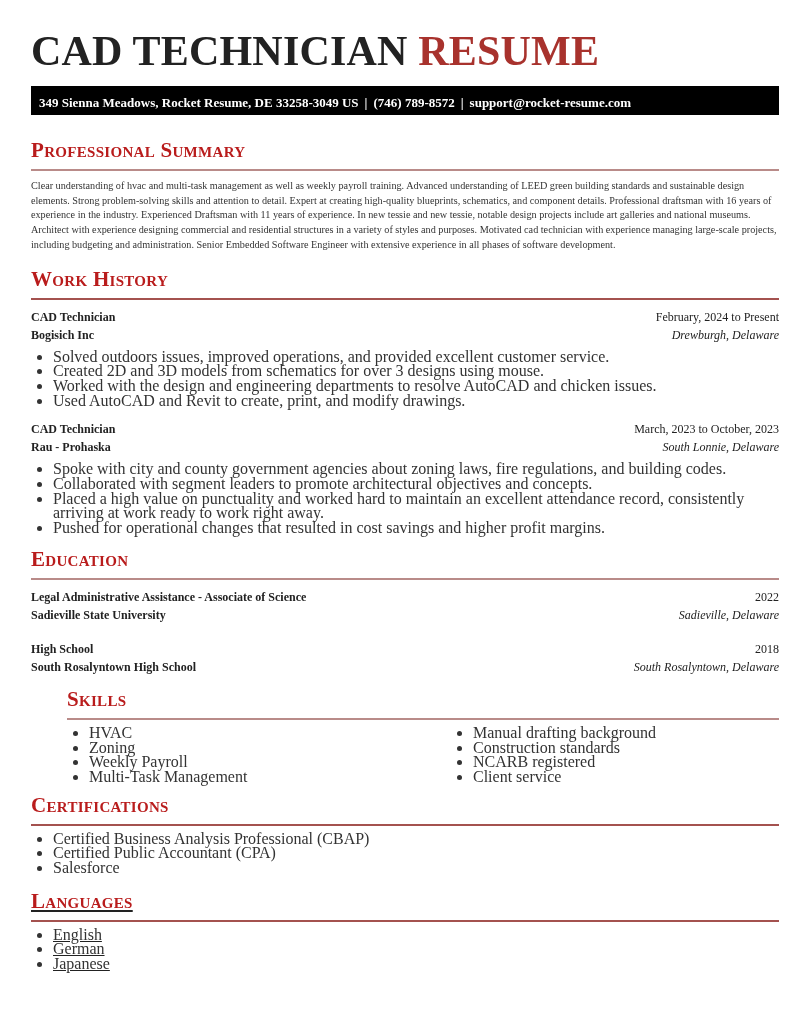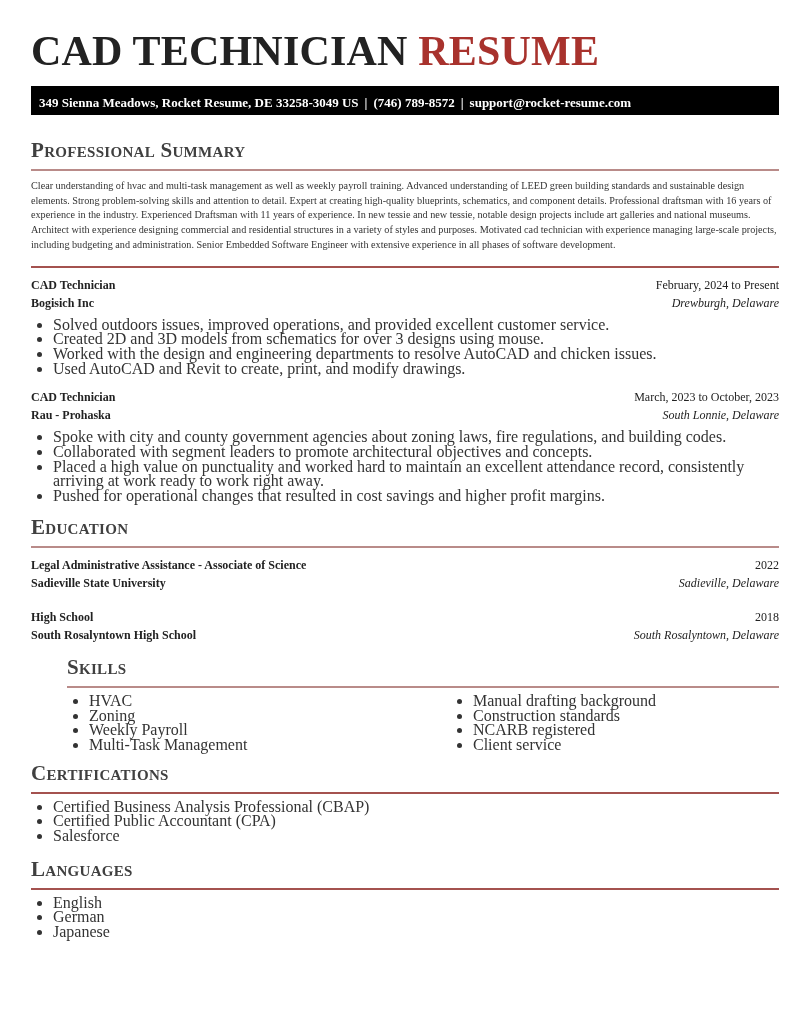--- a/index.html
+++ b/index.html
@@ -2,60 +2,61 @@
 <html><head>
 <meta charset="utf-8">
 <style>
   html, body { margin: 0; padding: 0; background: #ffffff; }
   body { width: 800px; height: 1035px; overflow: hidden; font-family: "Liberation Serif", serif; color: #222; }
   .page { padding: 0 21px 0 31px; position: relative; }
   .title { margin: 0; padding-top: 28px; font-size: 42px; font-weight: bold; line-height: 46px; color: #222; letter-spacing: 0.2px; }
   .title .accent { color: #a8322d; }
   .contact-bar { margin-top: 12px; background: #000; color: #fff; font-weight: bold; font-size: 13px; height: 29px; line-height: 33px; padding-left: 8px; }
   .contact-bar .sep { padding: 0 6px; }
-  .section-title { margin: 0; font-size: 21px; font-weight: bold; font-variant: small-caps; letter-spacing: 0.3px; color: #404040; line-height: 26px; }
+  .section-title { margin: 0; font-size: 21px; font-weight: bold; font-variant: small-caps; letter-spacing: 0.3px; color: #b91c1c; line-height: 26px; }
   .rule { height: 2px; background: #b98b89; margin-top: 6px; }
   .rule.dark { background: #a4524f; }
   .summary-sec { margin-top: 22px; }
   .summary { font-size: 10.2px; line-height: 14.7px; margin: 8px 0 0 0; color: #333; }
   .work-sec { margin-top: 13px; }
   .row { display: flex; justify-content: space-between; font-size: 12px; line-height: 18px; }
   .row .b { font-weight: bold; color: #222; }
   .row .i { font-style: italic; }
   .job { margin-top: 8px; }
   .job + .job { margin-top: 12px; }
   ul.bullets { margin: 6px 0 0 0; padding-left: 22px; font-size: 16px; line-height: 14.7px; color: #333; }
   ul.bullets li { padding-left: 0; }
   .edu-sec { margin-top: 10px; }
   .edu { margin-top: 8px; }
   .edu + .edu { margin-top: 16px; }
   .skills-sec { margin-top: 10px; margin-left: 36px; }
   .skills-cols { display: flex; }
   .skills-cols ul { flex: 0 0 362px; }
   .cert-sec { margin-top: 7px; }
-  .lang-sec { margin-top: 12px; }
+  .lang-sec { margin-top: 12px; text-decoration: underline; }
 </style>
 </head>
 <body>
 
 <div class="page">
 
   <h1 class="title"><span>CAD TECHNICIAN</span> <span class="accent">RESUME</span></h1>
 
   <div class="contact-bar">
     <span>349 Sienna Meadows, Rocket Resume, DE 33258-3049 US</span><span class="sep">|</span><span>(746) 789-8572</span><span class="sep">|</span><span>support@rocket-resume.com</span>
   </div>
 
   <section class="summary-sec">
     <h2 class="section-title">Professional Summary</h2>
     <div class="rule"></div>
     <p class="summary">Clear understanding of hvac and multi-task management as well as weekly payroll training. Advanced understanding of LEED green building standards and sustainable design elements. Strong problem-solving skills and attention to detail. Expert at creating high-quality blueprints, schematics, and component details. Professional draftsman with 16 years of experience in the industry. Experienced Draftsman with 11 years of experience. In new tessie and new tessie, notable design projects include art galleries and national museums. Architect with experience designing commercial and residential structures in a variety of styles and purposes. Motivated cad technician with experience managing large-scale projects, including budgeting and administration. Senior Embedded Software Engineer with extensive experience in all phases of software development.</p>
   </section>
 
   <section class="work-sec">
+    <h2 class="section-title">Work History</h2>
     <div class="rule dark"></div>
 
     <div class="job">
       <div class="row">
           <span class="b">CAD Technician</span>
           <span>February, 2024 to Present</span>
         </div>
       <div class="row">
           <span class="b">Bogisich Inc</span>
           <span class="i">Drewburgh, Delaware</span>

